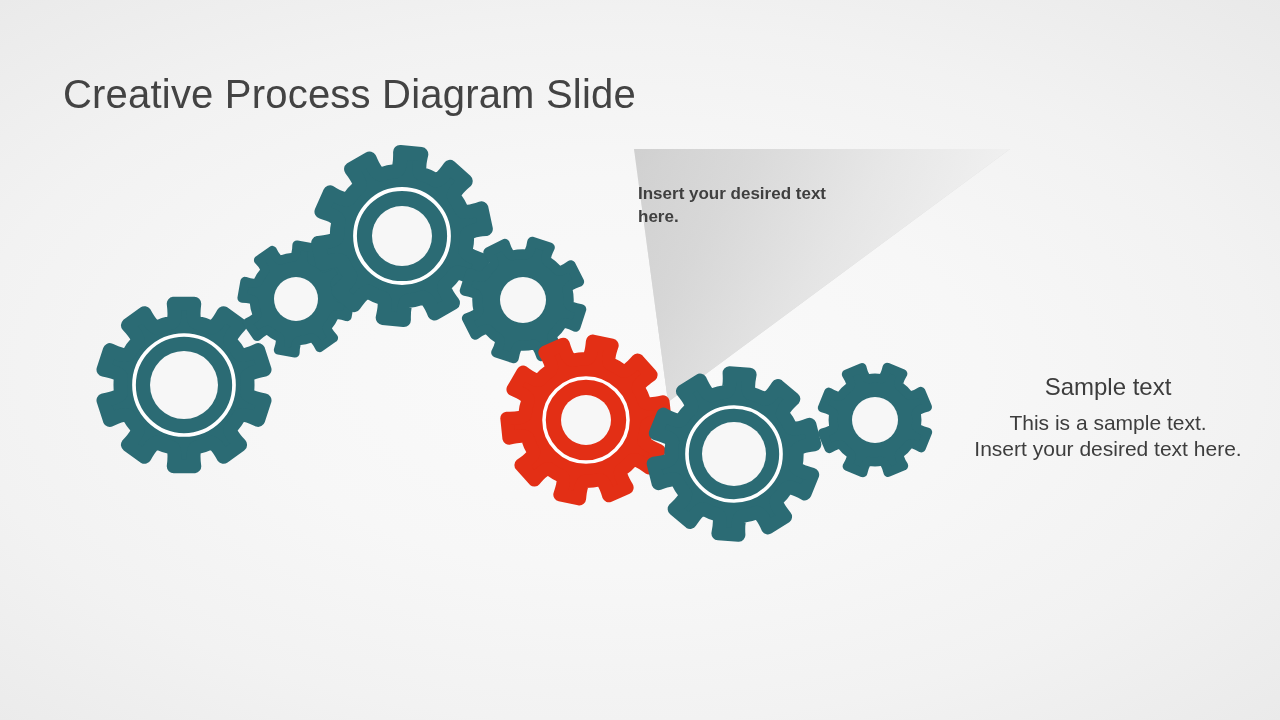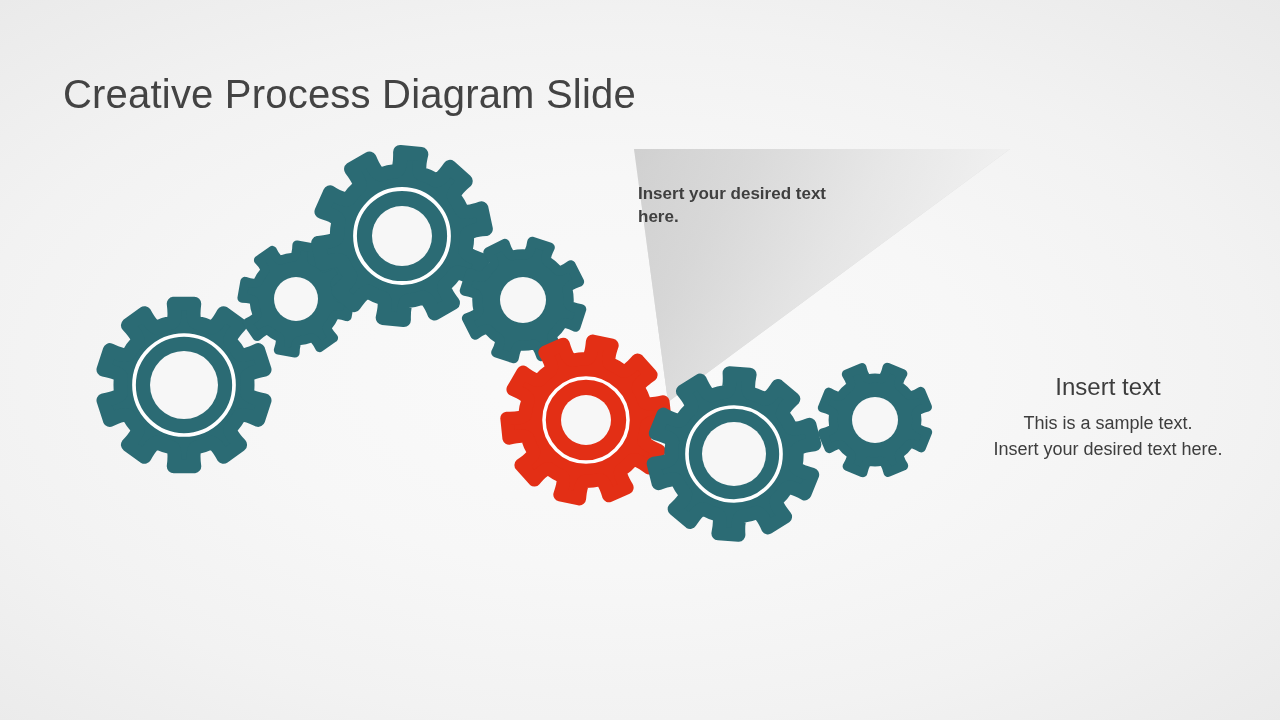--- a/index.html
+++ b/index.html
@@ -79,21 +79,21 @@
     text-align: center;
   }
   #sample-heading {
     font-size: 24px;
     line-height: 30px;
     font-weight: 400;
     color: #3d3d3d;
     margin: 0 0 8px 0;
   }
   #sample-body {
-    font-size: 18px;
+    font-size: 21px;
     line-height: 26px;
     font-weight: 400;
     color: #3d3d3d;
     margin: 0;
   }
   #sample-body span { display: block; }
 </style>
 </head>
 <body>
 
@@ -157,20 +157,20 @@
           <circle cx="875" cy="420" r="23" fill="#f7f7f7"></circle>
         </g>
       </g>
   </svg>
 
   <div id="callout-text">
     <div id="callout-body">Insert your desired text here.</div>
   </div>
 
   <div id="sample-block">
-    <div id="sample-heading">Insert text</div>
+    <div id="sample-heading">Sample text</div>
     <div id="sample-body">
       <span>This is a sample text.</span>
       <span>Insert your desired text here.</span>
     </div>
   </div>
 
 </div>
 
 </body></html>

